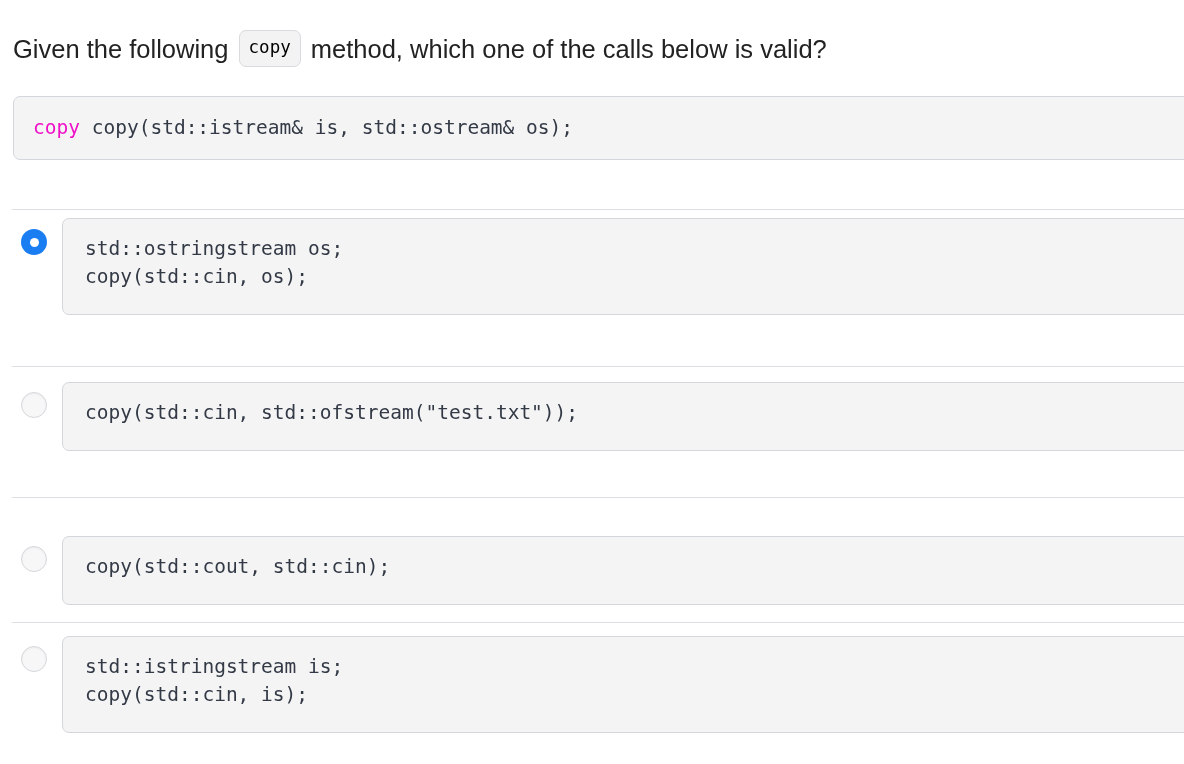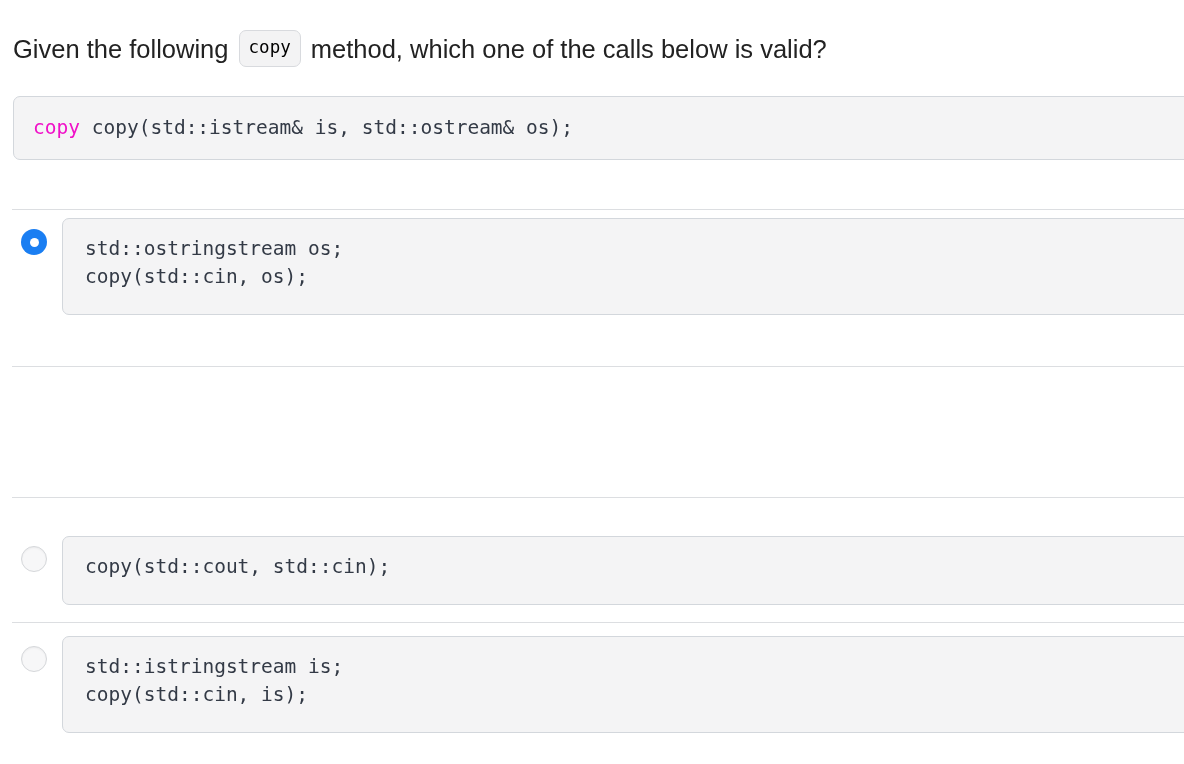--- a/index.html
+++ b/index.html
@@ -152,20 +152,24 @@
   <div class="separator" style="top:366px;"></div>
   <div class="separator" style="top:497px;"></div>
   <div class="separator" style="top:622px;"></div>
 
   <div class="option" style="top:218px; height:141px;">
     <div class="radio on" style="top:11px;"></div>
     <div class="code-block option-code" style="top:0px; height:97px;">std::ostringstream os;
 copy(std::cin, os);</div>
   </div>
 
+  <div class="option" style="top:382px; height:115px;">
+    <div class="radio off" style="top:10px;"></div>
+    <div class="code-block option-code" style="top:0px; height:69px;">copy(std::cin, std::ofstream("test.txt"));</div>
+  </div>
 
   <div class="option" style="top:536px; height:111px;">
     <div class="radio off" style="top:10px;"></div>
     <div class="code-block option-code" style="top:0px; height:69px;">copy(std::cout, std::cin);</div>
   </div>
 
   <div class="option" style="top:636px; height:140px;">
     <div class="radio off" style="top:10px;"></div>
     <div class="code-block option-code" style="top:0px; height:97px;">std::istringstream is;
 copy(std::cin, is);</div>

